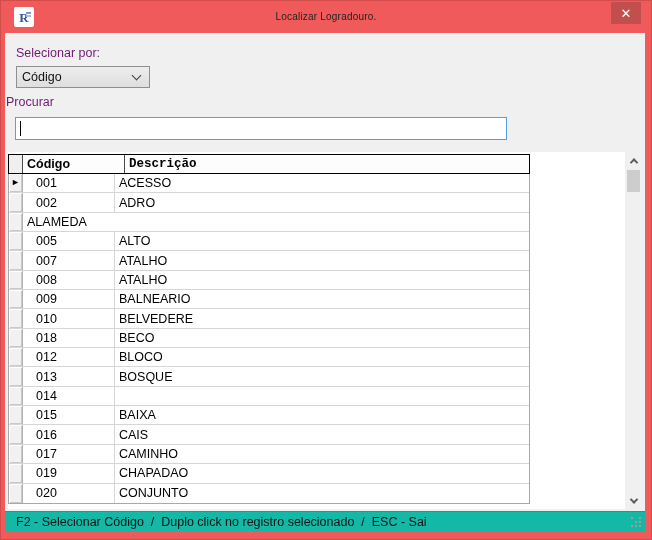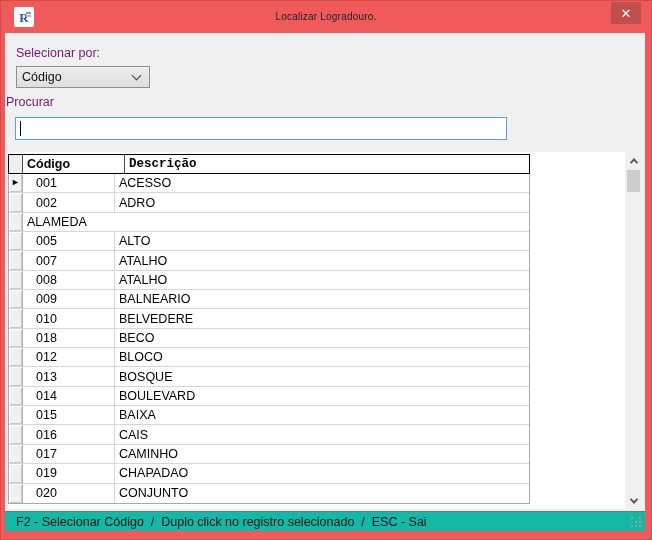--- a/index.html
+++ b/index.html
@@ -269,21 +269,20 @@
     </div>
     <div class="td-codigo">013</div>
     <div class="td-desc">BOSQUE</div>
   </div>
 
   <div class="trow">
     <div class="td-gutter">
       
     </div>
     <div class="td-codigo">014</div>
-    <div class="td-desc">BOULEVARD</div>
   </div>
 
   <div class="trow">
     <div class="td-gutter">
       
     </div>
     <div class="td-codigo">015</div>
     <div class="td-desc">BAIXA</div>
   </div>
 

